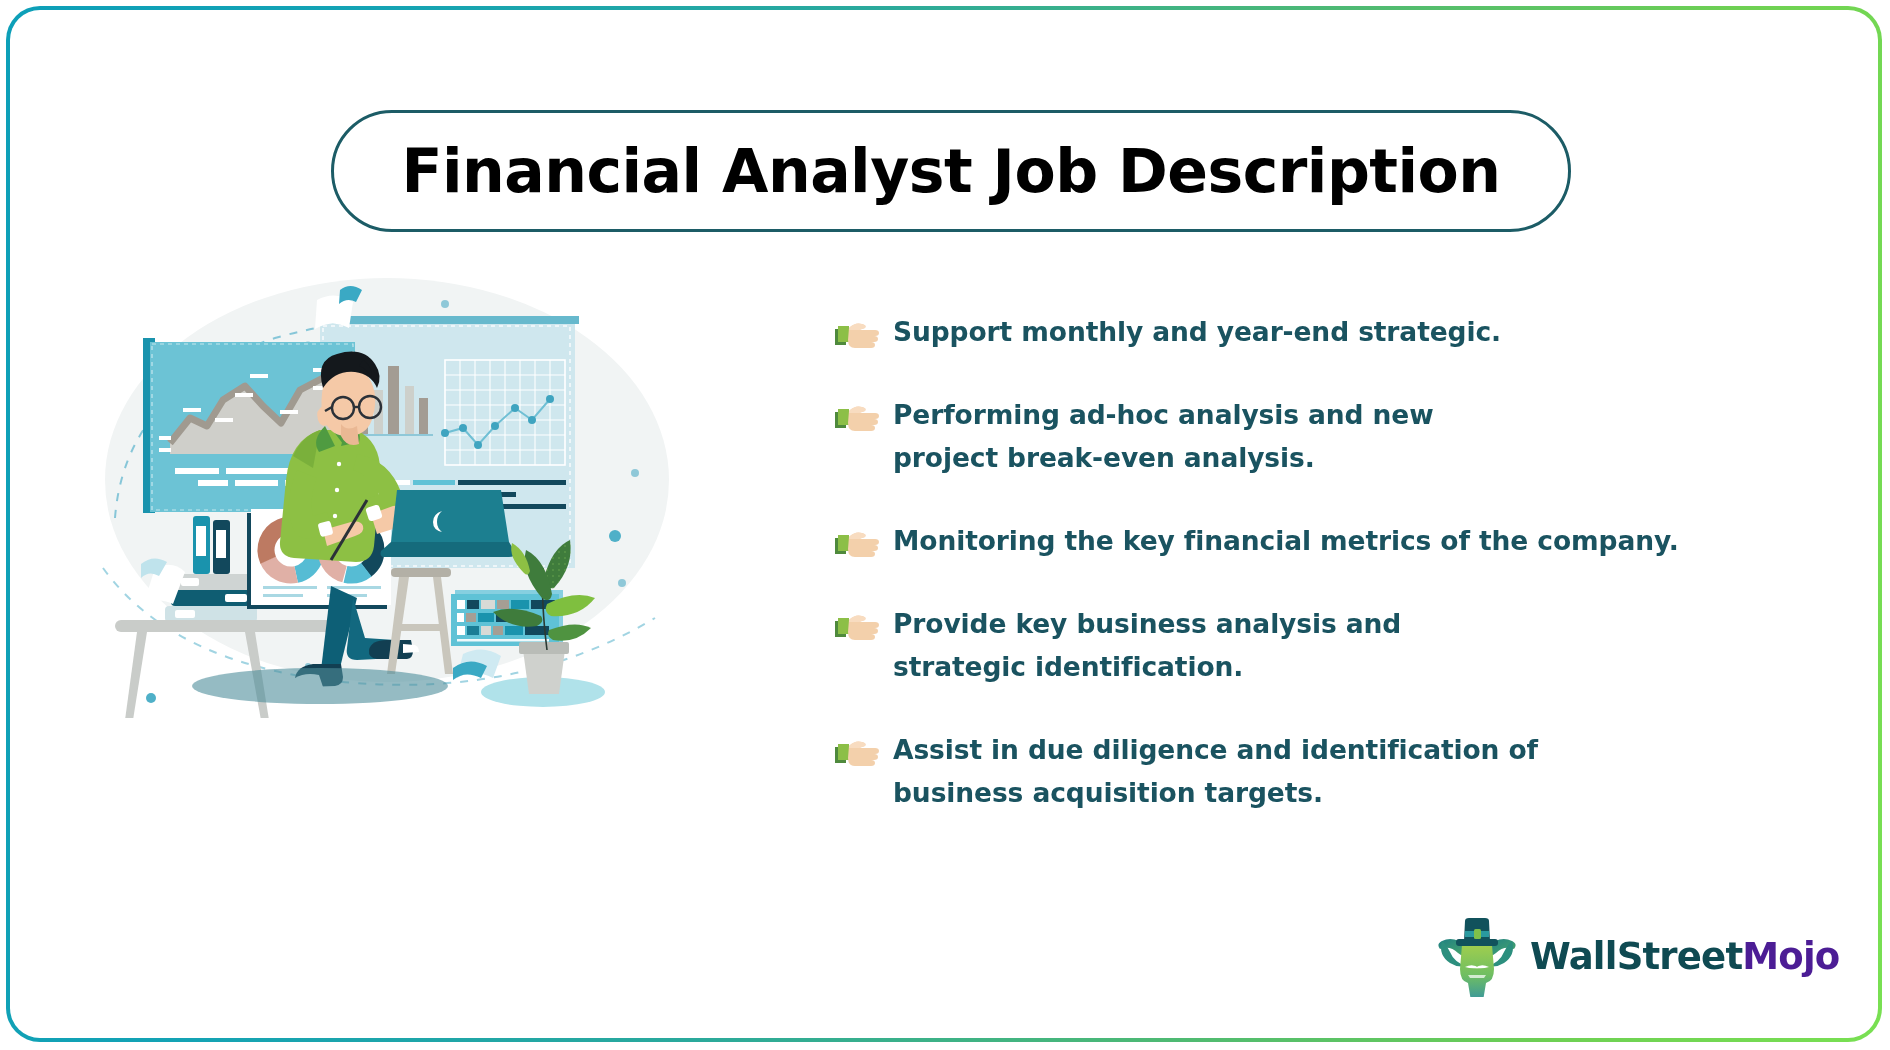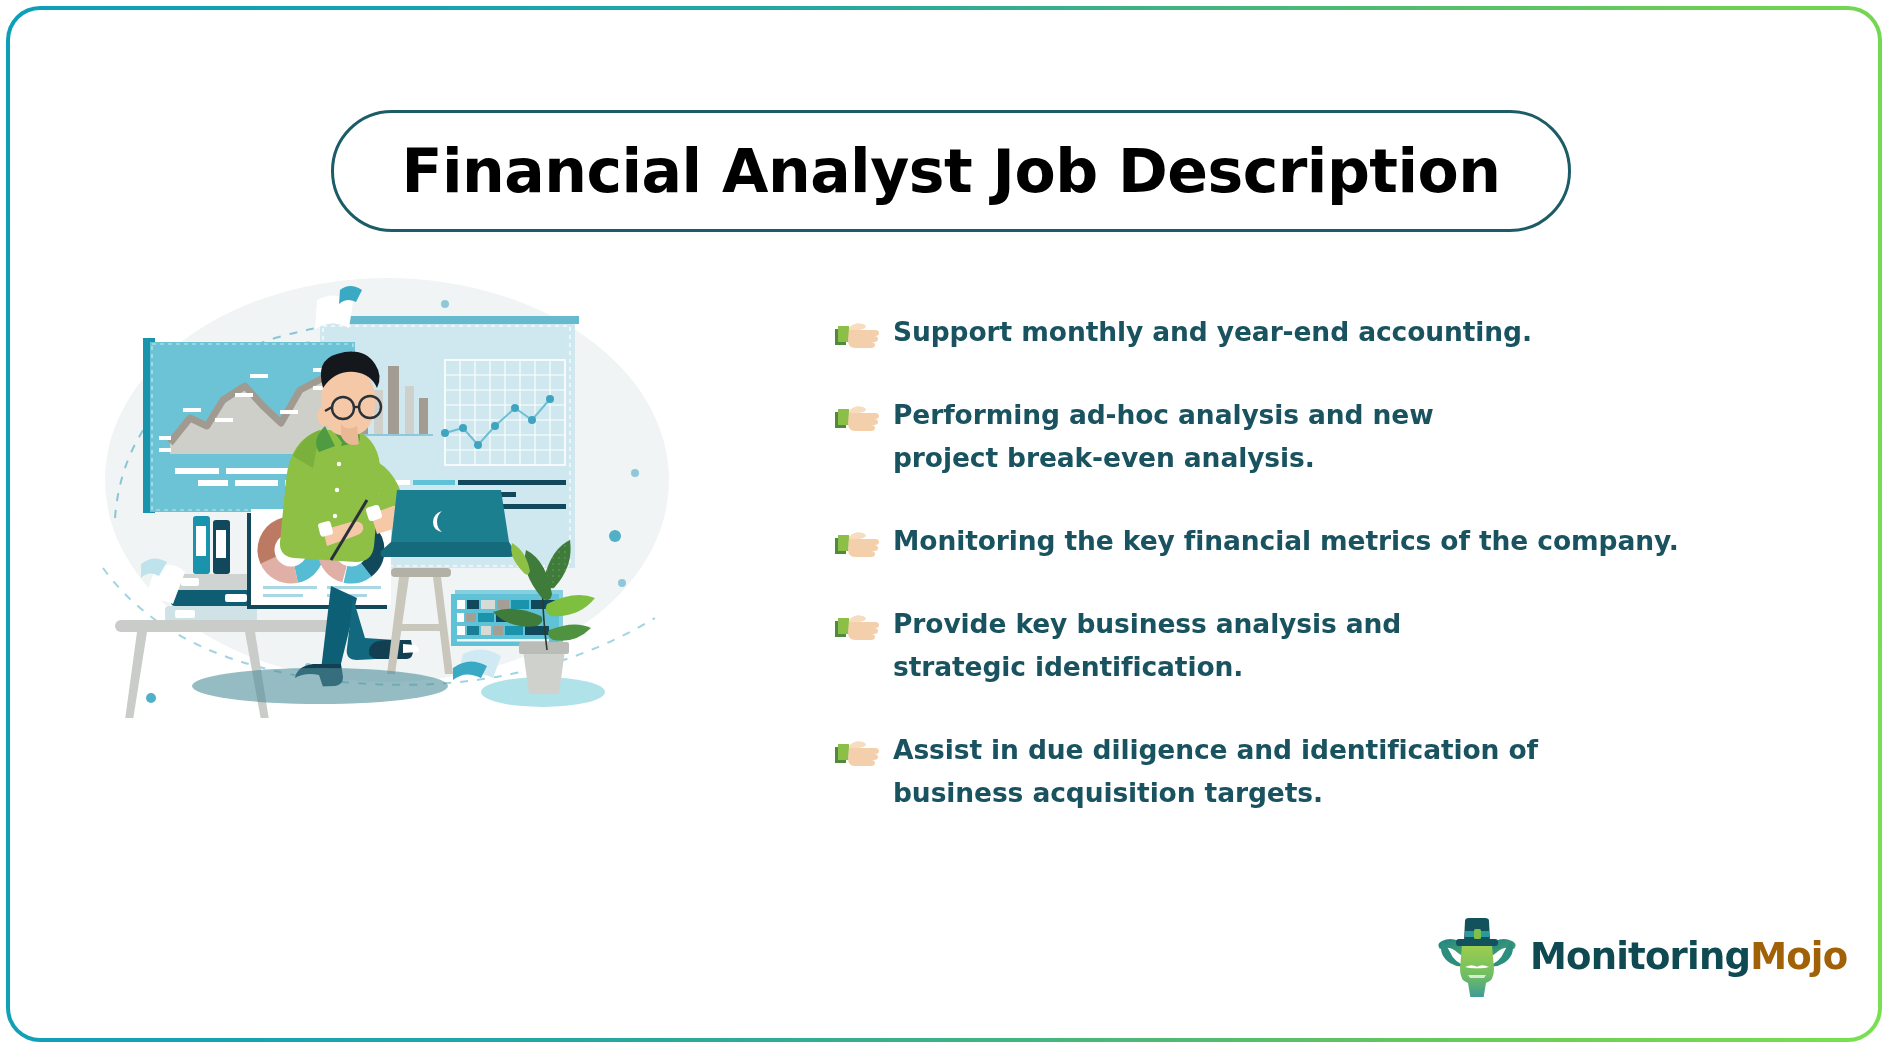--- a/index.html
+++ b/index.html
@@ -89,21 +89,21 @@
   }
   #logo-mark{width:78px;height:82px;margin-right:14px;}
   #logo-wordmark{
     font-family:"DejaVu Sans", sans-serif;
     font-weight:bold;
     font-size:37px;
     letter-spacing:-0.8px;
     white-space:nowrap;
   }
   .wm-dark{color:#0f4a52;}
-  .wm-light{color:#a16207;}
+  .wm-light{color:#4c1d95;}
 </style>
 </head>
 <body>
 
 <div id="infographic-frame">
   <div id="infographic-canvas">
 
     <div id="title-pill">
       <div id="page-title">Financial Analyst Job Description</div>
     </div>
@@ -381,21 +381,21 @@
 
     <div id="duties-list">
 
       <div class="duty-item">
         <svg class="hand-icon" viewBox="0 0 44 34">
           <rect x="0" y="13" width="11" height="16" fill="#4f8a3d"></rect>
           <rect x="3" y="10" width="11" height="16" fill="#8cbf47"></rect>
           <path d="M14 12 q 6 -6 13 -4 q 5 1 3 4 l -6 2 l 16 0 q 4 0 4 3 q 0 3 -4 3 l -13 0 l 12 0 q 4 0 4 3 q 0 3 -4 3 l -12 0 l 9 0 q 4 0 4 3 q 0 3 -4 3 l -16 0 q -7 0 -7 -8 z" fill="#f3d0ab"></path>
           <path d="M14 12 q 6 -6 13 -4 q 5 1 3 4 l -6 2 l -10 0 z" fill="#f8dcc0"></path>
         </svg>
-        <div class="duty-text">Support monthly and year-end accounting.</div>
+        <div class="duty-text">Support monthly and year-end strategic.</div>
       </div>
 
       <div class="duty-item">
         <svg class="hand-icon" viewBox="0 0 44 34">
           <rect x="0" y="13" width="11" height="16" fill="#4f8a3d"></rect>
           <rect x="3" y="10" width="11" height="16" fill="#8cbf47"></rect>
           <path d="M14 12 q 6 -6 13 -4 q 5 1 3 4 l -6 2 l 16 0 q 4 0 4 3 q 0 3 -4 3 l -13 0 l 12 0 q 4 0 4 3 q 0 3 -4 3 l -12 0 l 9 0 q 4 0 4 3 q 0 3 -4 3 l -16 0 q -7 0 -7 -8 z" fill="#f3d0ab"></path>
           <path d="M14 12 q 6 -6 13 -4 q 5 1 3 4 l -6 2 l -10 0 z" fill="#f8dcc0"></path>
         </svg>
         <div class="duty-text" style="max-width:640px">Performing ad-hoc analysis and new project break-even analysis.</div>
@@ -457,18 +457,18 @@
         <path d="M26 26 l 1 -20 q 0 -3 4 -3 l 16 0 q 4 0 4 3 l 1 20 z" fill="#11525c"></path>
         <rect x="18" y="24" width="42" height="7" rx="3" fill="#11525c"></rect>
         <rect x="27" y="16" width="24" height="6" fill="#2a9aa0"></rect>
         <rect x="36" y="14" width="7" height="10" rx="1.5" fill="#7fc04a"></rect>
 
         <path d="M27 52 q 8 -4 14 1 q -8 1 -14 -1 z" fill="#ffffff"></path>
         <path d="M51 52 q -8 -4 -14 1 q 8 1 14 -1 z" fill="#ffffff"></path>
         <path d="M30 60 l 18 0 l -2 3 l -14 0 z" fill="#ffffff" opacity="0.7"></path>
       </svg>
       <div id="logo-wordmark">
-        <span class="wm-dark">Monitoring</span><span class="wm-light">Mojo</span>
+        <span class="wm-dark">WallStreet</span><span class="wm-light">Mojo</span>
       </div>
     </div>
 
   </div>
 </div>
 
 </body></html>

